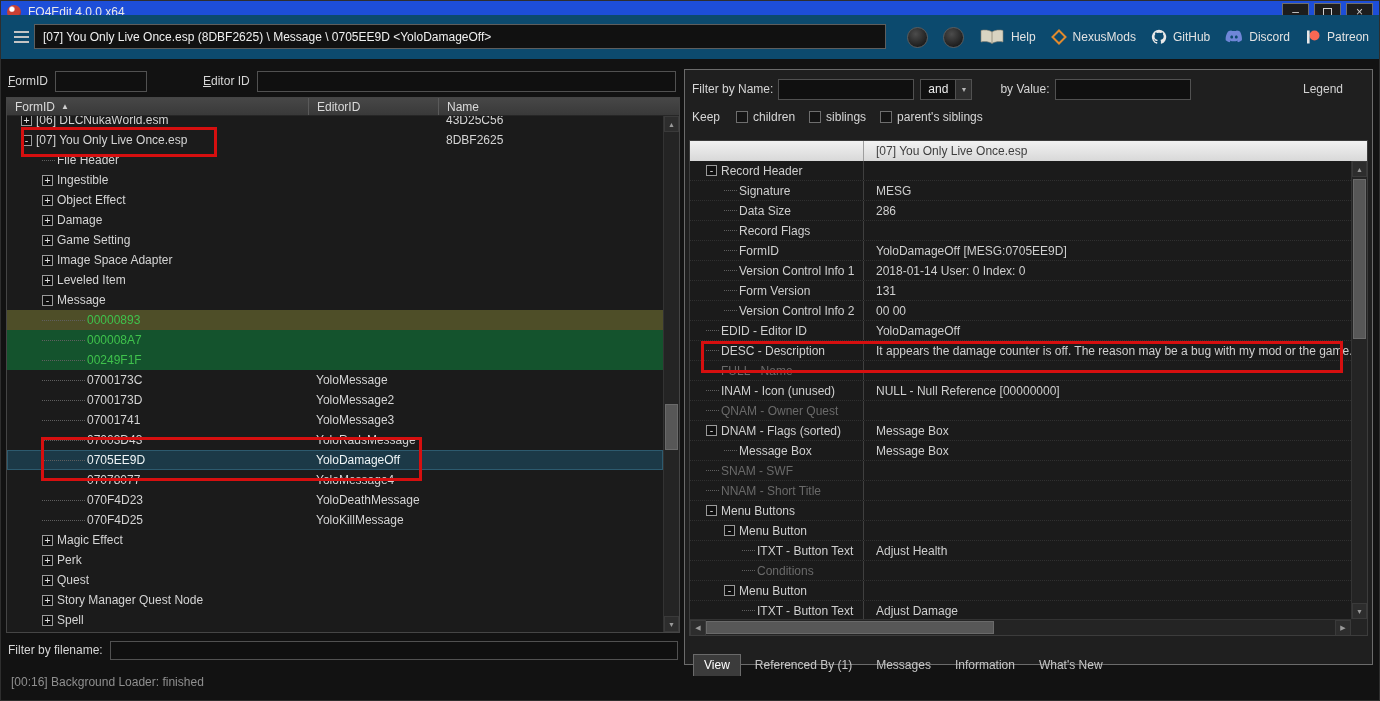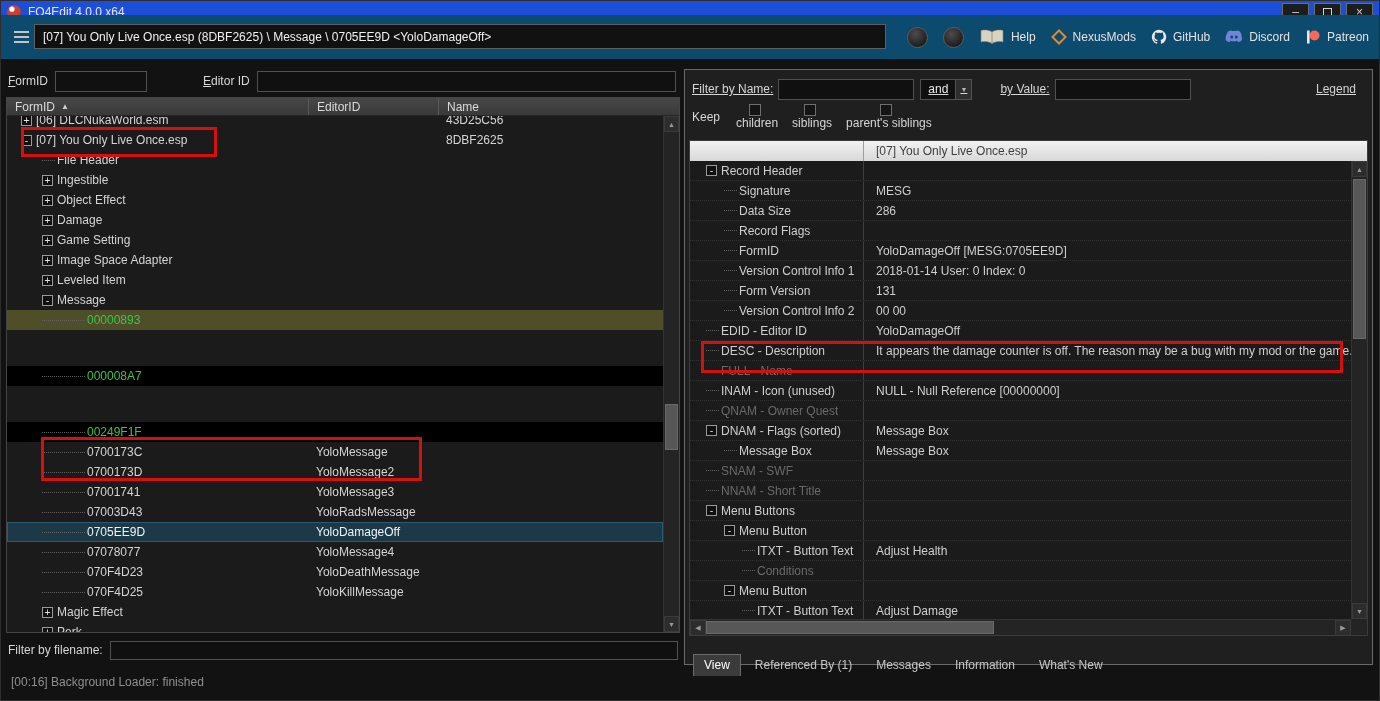--- a/index.html
+++ b/index.html
@@ -57,49 +57,49 @@
   .tc { height: 20px; line-height: 20px; display: flex; align-items: center; overflow: hidden; white-space: nowrap; }
   .tc-formid { width: 302px; flex: 0 0 auto; }
   .tc-editorid { width: 130px; flex: 0 0 auto; padding-left: 7px; }
   .tc-name { flex: 1; padding-left: 7px; }
   .ind0 { padding-left: 14px; } .ind1 { padding-left: 35px; } .ind2 { padding-left: 35px; }
   .expander { width: 11px; height: 11px; flex: 0 0 auto; border: 1px solid #9a9a9a; background: #101010; color: #e0e0e0; font-size: 10px; line-height: 9px; text-align: center; margin-right: 4px; font-family: "DejaVu Sans Mono", monospace; display: inline-block; }
   .conn { height: 0; border-top: 1px dotted #5f5f5f; align-self: center; margin-right: 2px; flex: 0 0 auto; }
   .cw1 { width: 13px; } .cw2 { width: 43px; } .cwr { width: 13px; }
   .green { color: #3fc24c; }
   .highlight-strong { background: #4e4e28; }
-  .highlight { background: #000000; margin-top: 36px; }
+  .highlight { background: #14532d; }
   .selected { background: #1c3947; box-shadow: inset 0 0 0 1px #2d5a6e; }
   .selected .tc { color: #eef4f6; }
 
   .lp-bottom { position: absolute; left: 0; right: 0; top: 570px; height: 22px; display: flex; align-items: center; padding: 0 2px; }
   .fname-inp { flex: 1; margin-left: 7px; height: 19px; }
 
   
   .vscroll { position: absolute; width: 16px; background: #242424; border-left: 1px solid #333; display: flex; flex-direction: column; }
   .lp-vscroll { top: 18px; right: 0; bottom: 0; }
   .sb-btn { height: 16px; flex: 0 0 auto; background: #2d2d2d; border: 1px solid #3a3a3a; color: #9a9a9a; font-size: 7px; display: flex; align-items: center; justify-content: center; }
   .sb-btn.h { width: 16px; height: 16px; }
   .sb-track { flex: 1; position: relative; }
   .sb-thumb { position: absolute; left: 1px; right: 1px; background: #575757; border: 1px solid #6a6a6a; }
   .lp-thumb { top: 272px; height: 46px; }
 
   
   .right-panel { position: absolute; left: 683px; top: 68px; width: 689px; height: 596px; background: #1f1f1f; border: 1px solid #6b6b6b; }
-  .rp-filters { position: absolute; top: 8px; left: 7px; right: 2px; height: 22px; display: flex; align-items: center; text-decoration: underline; }
+  .rp-filters { position: absolute; top: 8px; left: 7px; right: 15px; height: 22px; display: flex; align-items: center; }
   .name-inp, .value-inp { width: 136px; margin-left: 5px; }
   .andbox { display: flex; align-items: center; margin-left: 6px; height: 21px; border: 1px solid #515151; background: #101010; }
   .and-text { padding: 0 7px; color: #ececec; }
   .and-arrow { width: 16px; height: 19px; background: #2e2e2e; border-left: 1px solid #515151; color: #b5b5b5; font-size: 7px; display: flex; align-items: center; justify-content: center; }
   .lbl-byvalue { margin-left: 28px; }
   .legend { margin-left: auto; color: #d2d2d2; padding-right: 14px; }
 
   .rp-keep { position: absolute; top: 38px; left: 7px; right: 7px; height: 18px; display: flex; align-items: center; }
   .keep-lbl { margin-right: 16px; }
-  .keep-opt { display: flex; align-items: center; margin-right: 14px; flex-direction: column; }
+  .keep-opt { display: flex; align-items: center; margin-right: 14px; }
   .cbx { width: 12px; height: 12px; border: 1px solid #6e6e6e; background: #141414; margin-right: 5px; flex: 0 0 auto; }
 
   .rp-table { position: absolute; top: 70px; left: 4px; right: 4px; height: 496px; border: 1px solid #3c3c3c; background: #1b1b1b; overflow: hidden; }
   .rp-header { position: absolute; top: 0; left: 0; right: 0; height: 20px; background: linear-gradient(#f2f2f2, #d8d8d8); display: flex; color: #3e3e3e; }
   .rph-left { width: 174px; border-right: 1px solid #9e9e9e; flex: 0 0 auto; }
   .rph-right { flex: 1; line-height: 20px; padding-left: 12px; overflow: hidden; white-space: nowrap; }
 
   .rp-rows { position: absolute; top: 20px; left: 0; right: 16px; bottom: 16px; overflow: hidden; }
   .rrow { height: 20px; display: flex; border-bottom: 1px dotted #303030; color: #cfcfcf; }
   .rc { display: flex; align-items: center; overflow: hidden; white-space: nowrap; }

